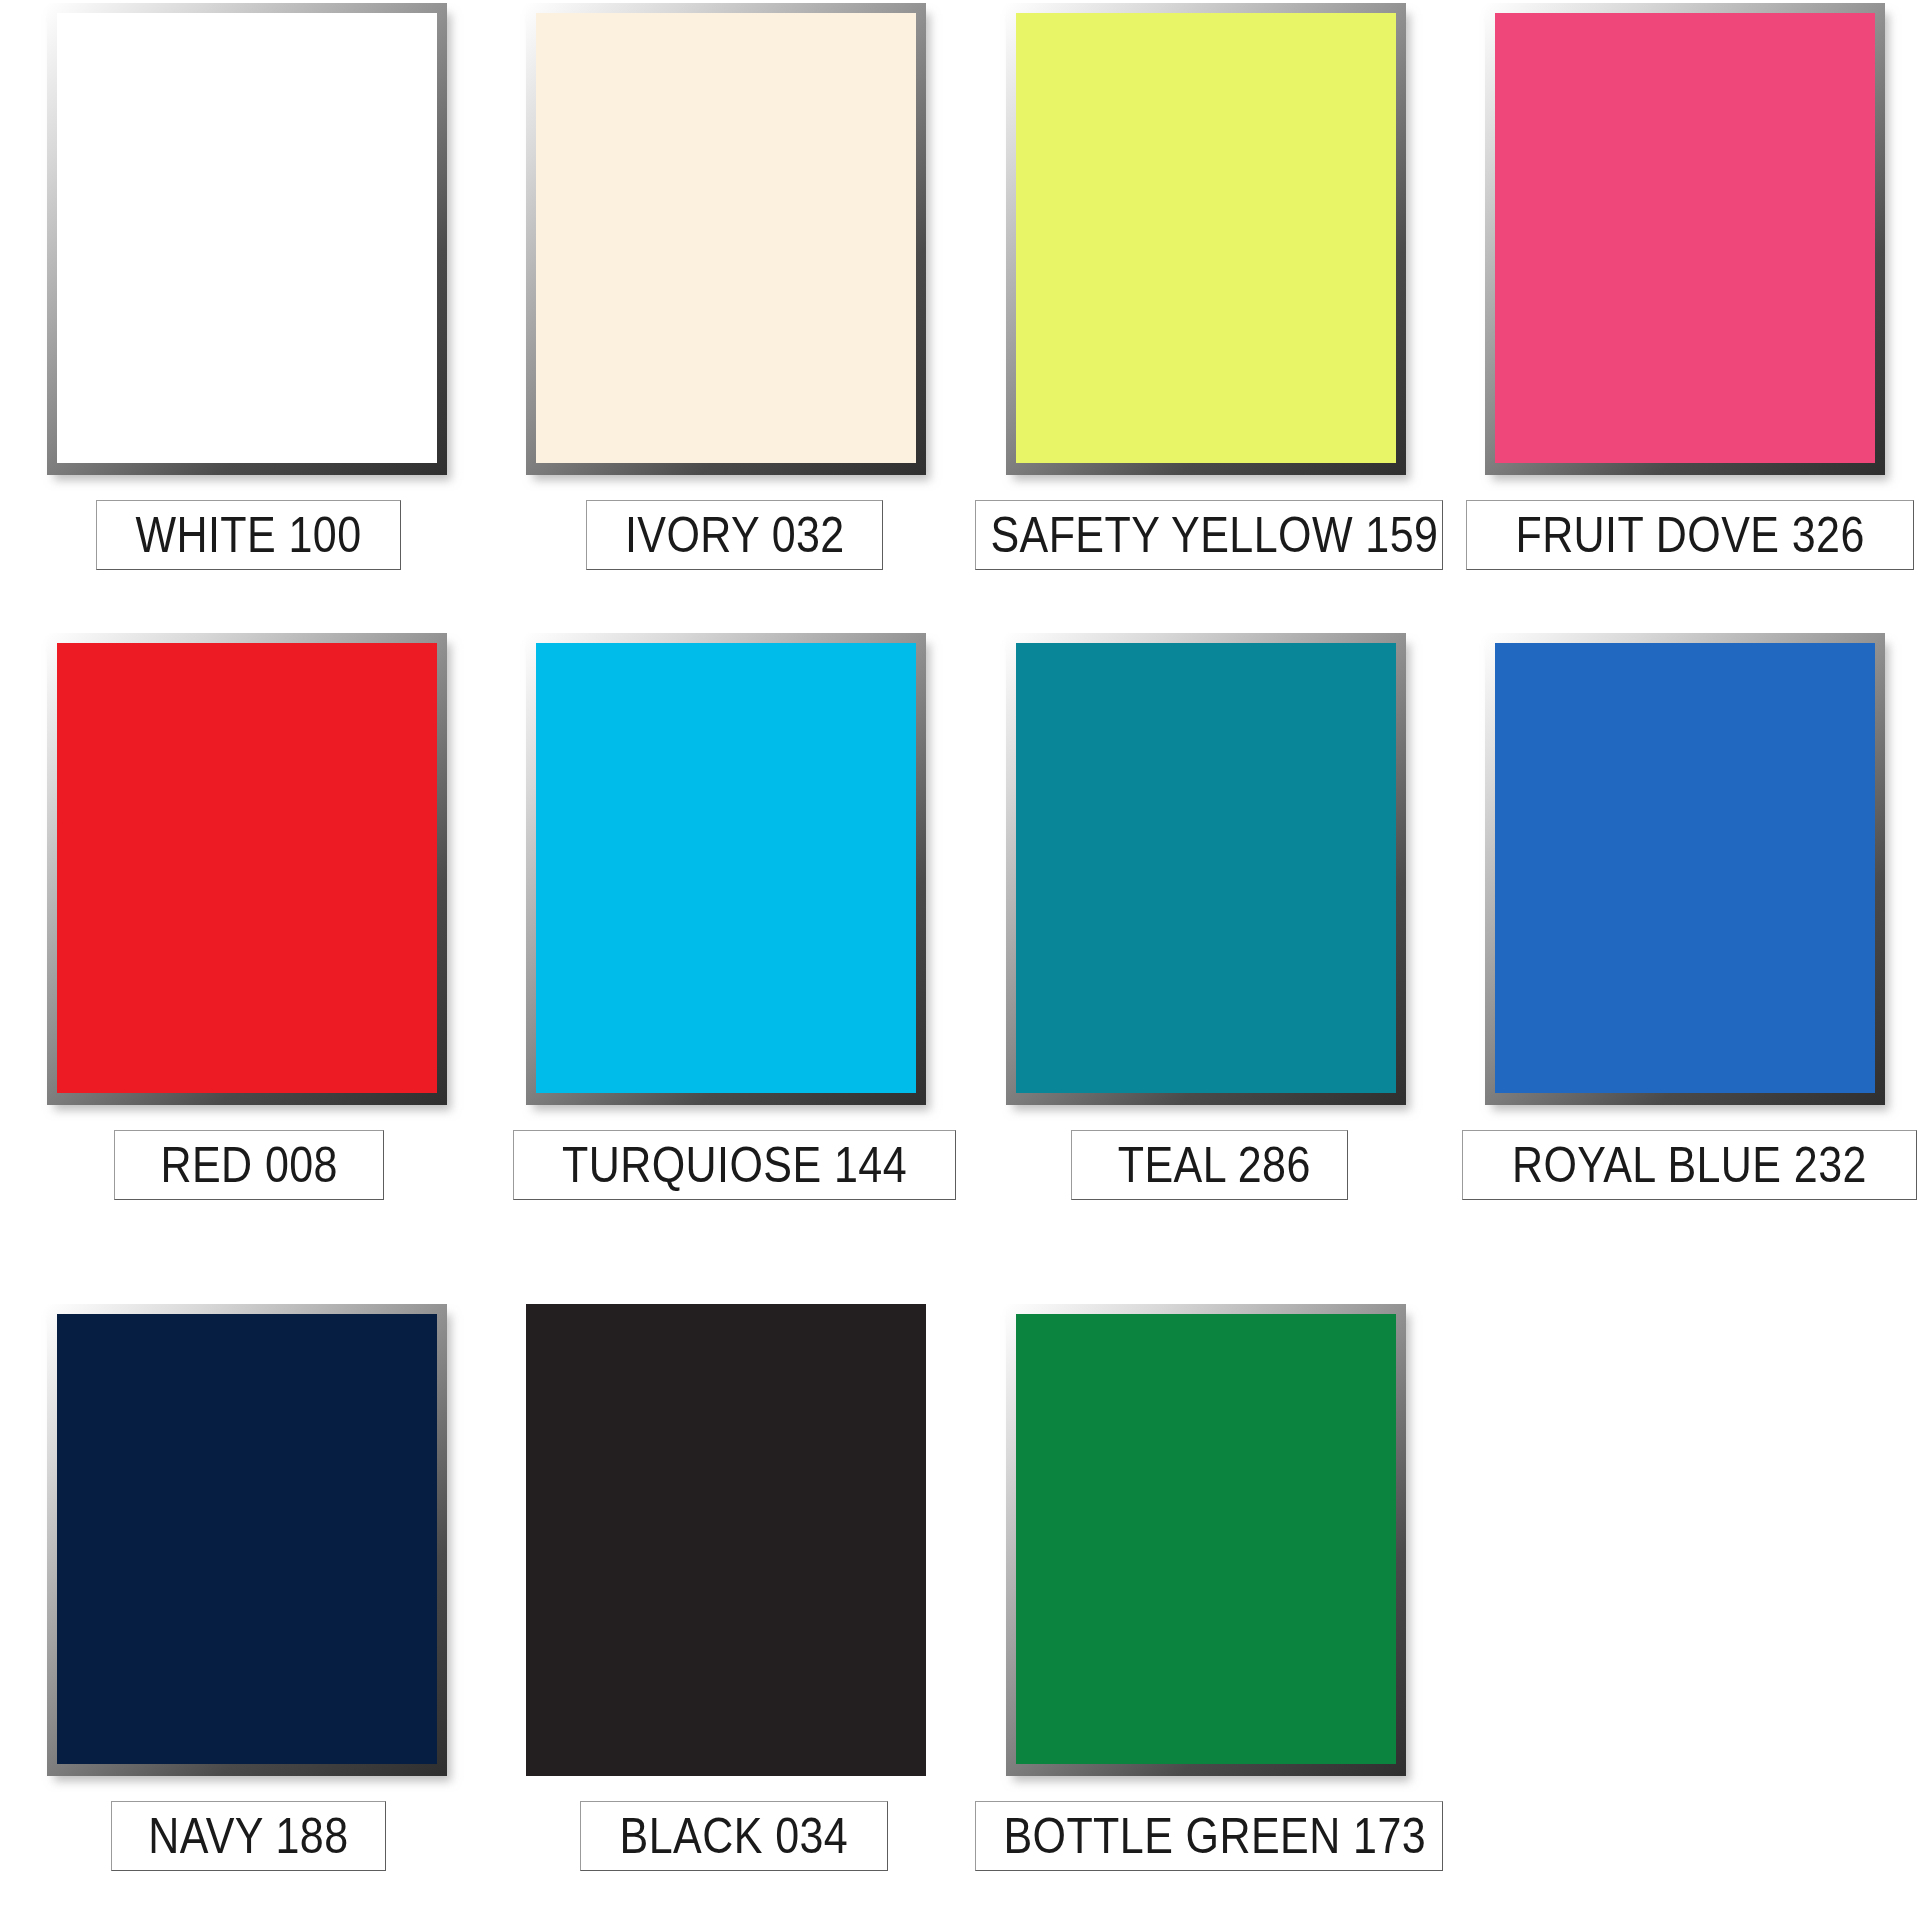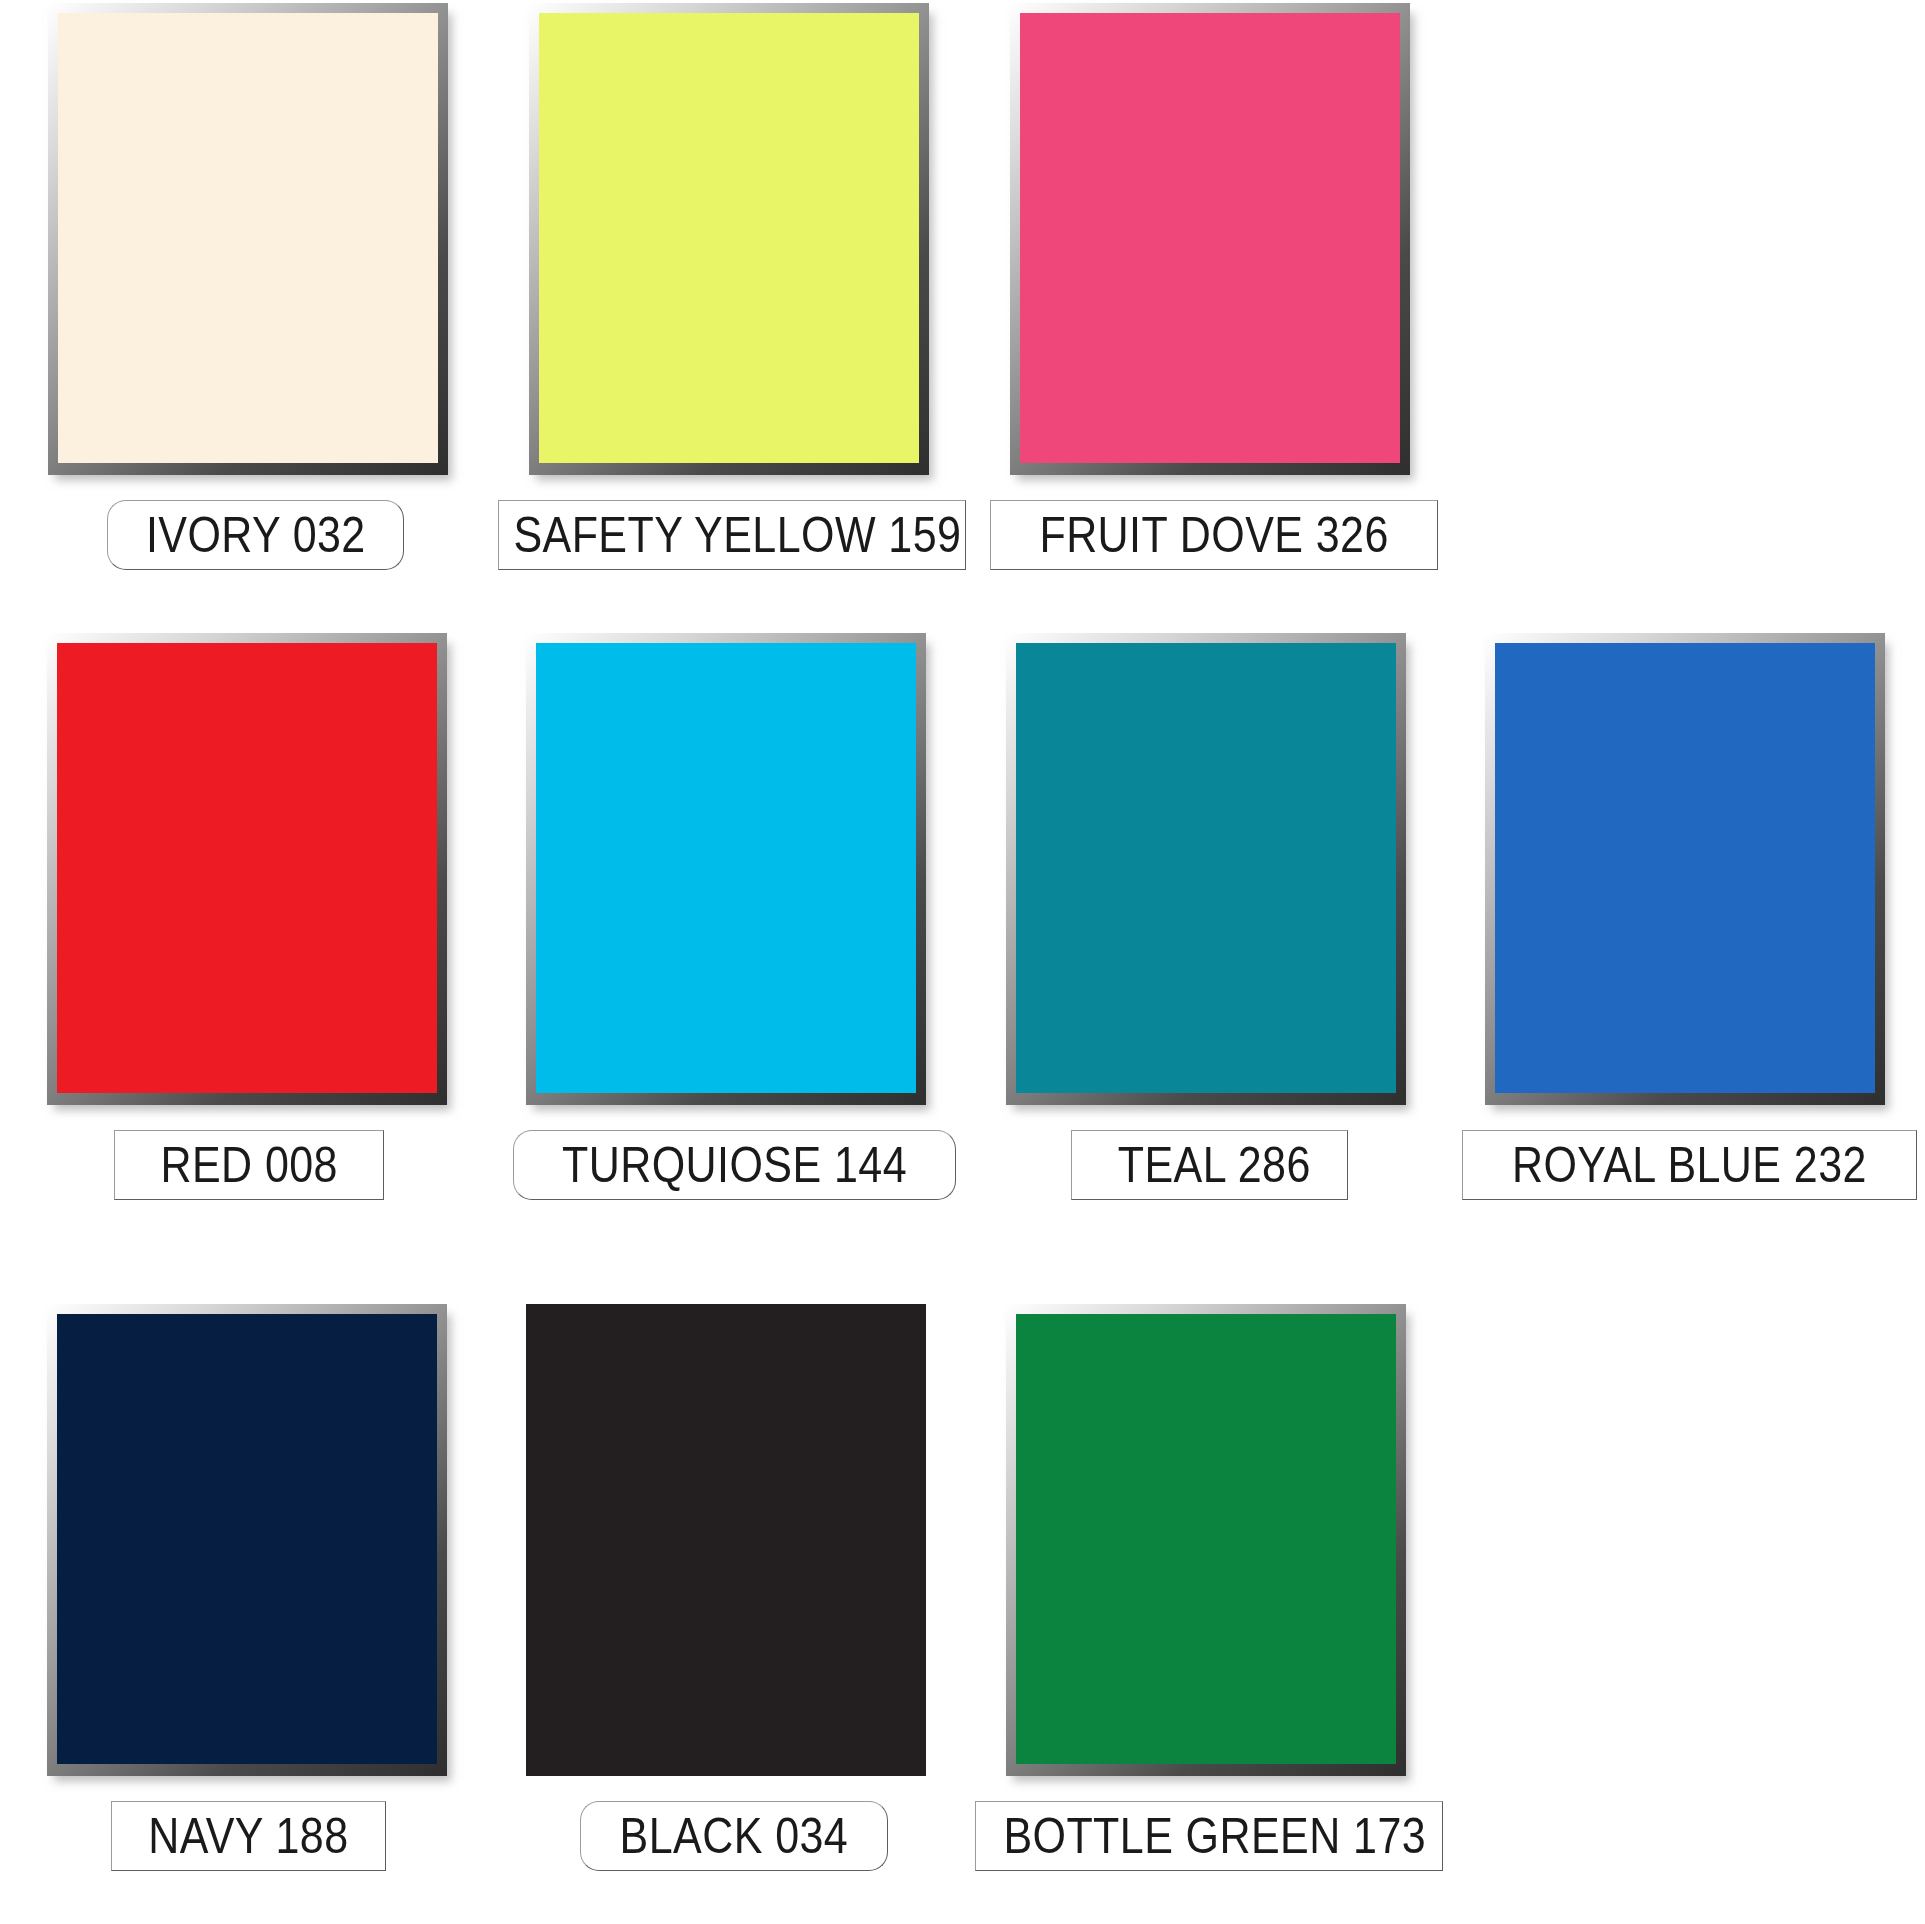--- a/index.html
+++ b/index.html
@@ -104,33 +104,43 @@
     font-weight: 400;
     letter-spacing: 0.5px;
     color: #1a1a1a;
     white-space: nowrap;
     transform: scaleX(0.86);
     transform-origin: center center;
   }
 
   
   .cell-0 .label-plate { margin-left: 3.6px; }
-  .cell-1 .label-plate { margin-left: 16px; border-radius: 19px; }
+  .cell-1 .label-plate { margin-left: 16px; }
   .cell-2 .label-plate { margin-left: 7.2px; padding-left: 30px; }
   .cell-3 .label-plate { margin-left: 9px; text-align: center; }
 
   .empty-cell { width: 481px; }
 </style>
 </head>
 <body>
 
 <div class="chart">
 
   <div class="swatch-row row-1">
 
+    <div class="swatch-cell cell-0">
+      <div class="chip-wrap">
+        <div class="chip-frame">
+          <div class="chip-color" style="background-color: rgb(255, 255, 255);"></div>
+        </div>
+      </div>
+      <div class="label-plate">
+        <span class="label-text">WHITE 100</span>
+      </div>
+    </div>
 
     <div class="swatch-cell cell-1">
       <div class="chip-wrap">
         <div class="chip-frame">
           <div class="chip-color" style="background-color: rgb(252, 240, 222);"></div>
         </div>
       </div>
       <div class="label-plate">
         <span class="label-text">IVORY 032</span>
       </div>

